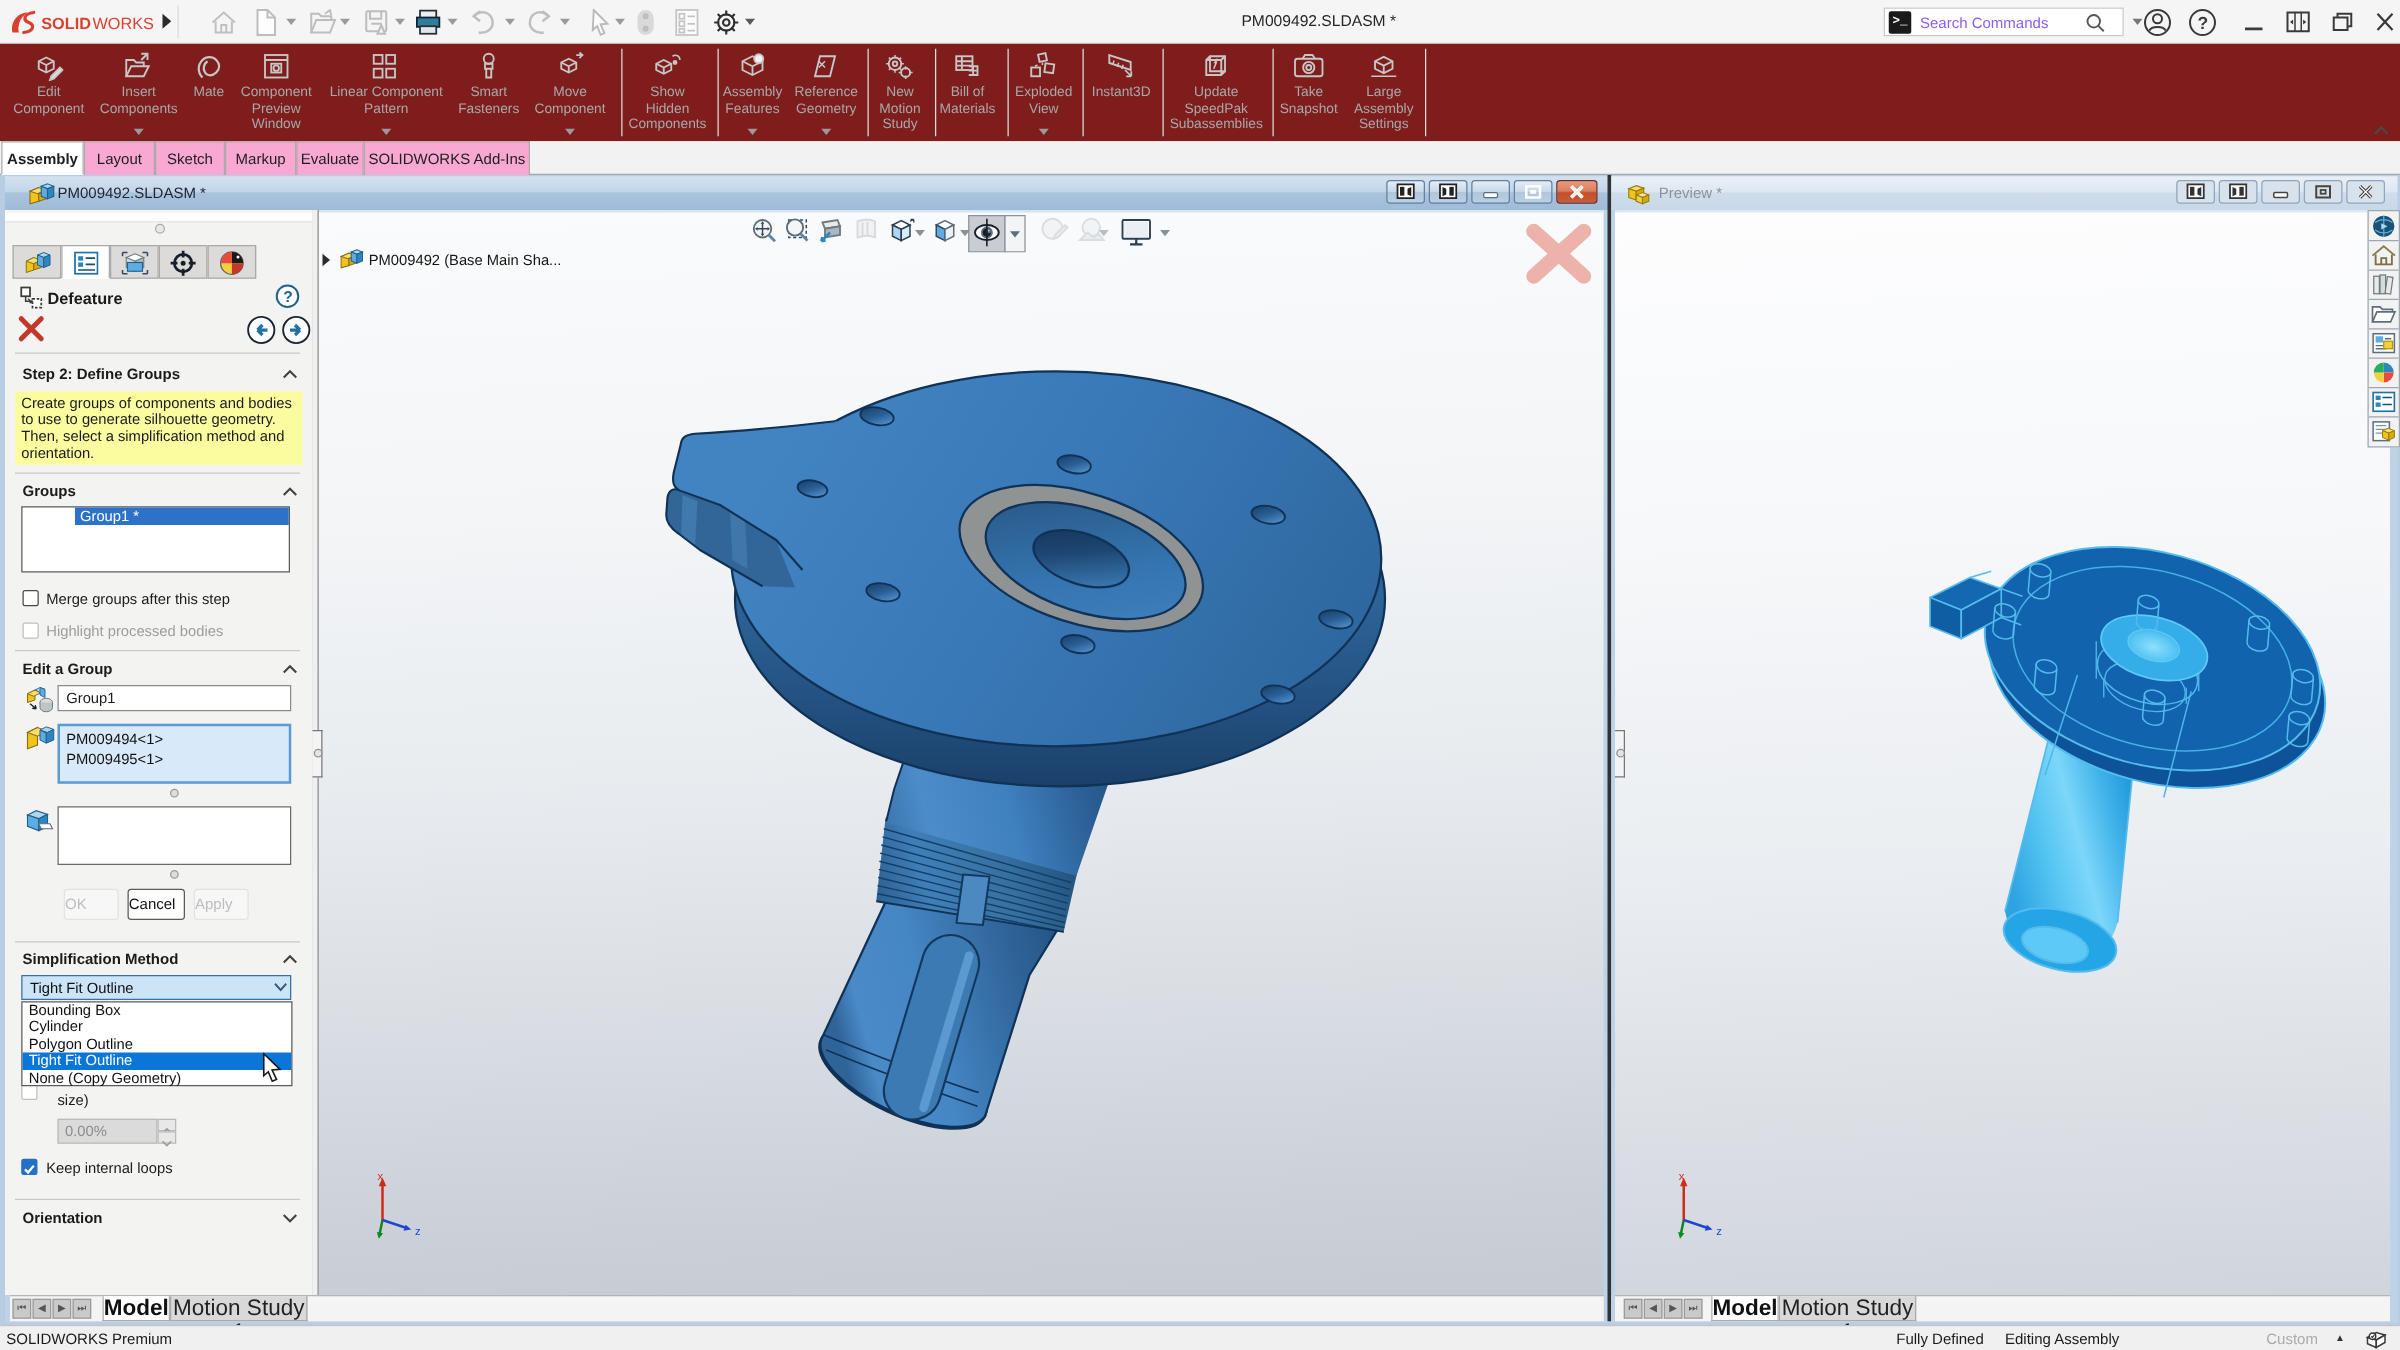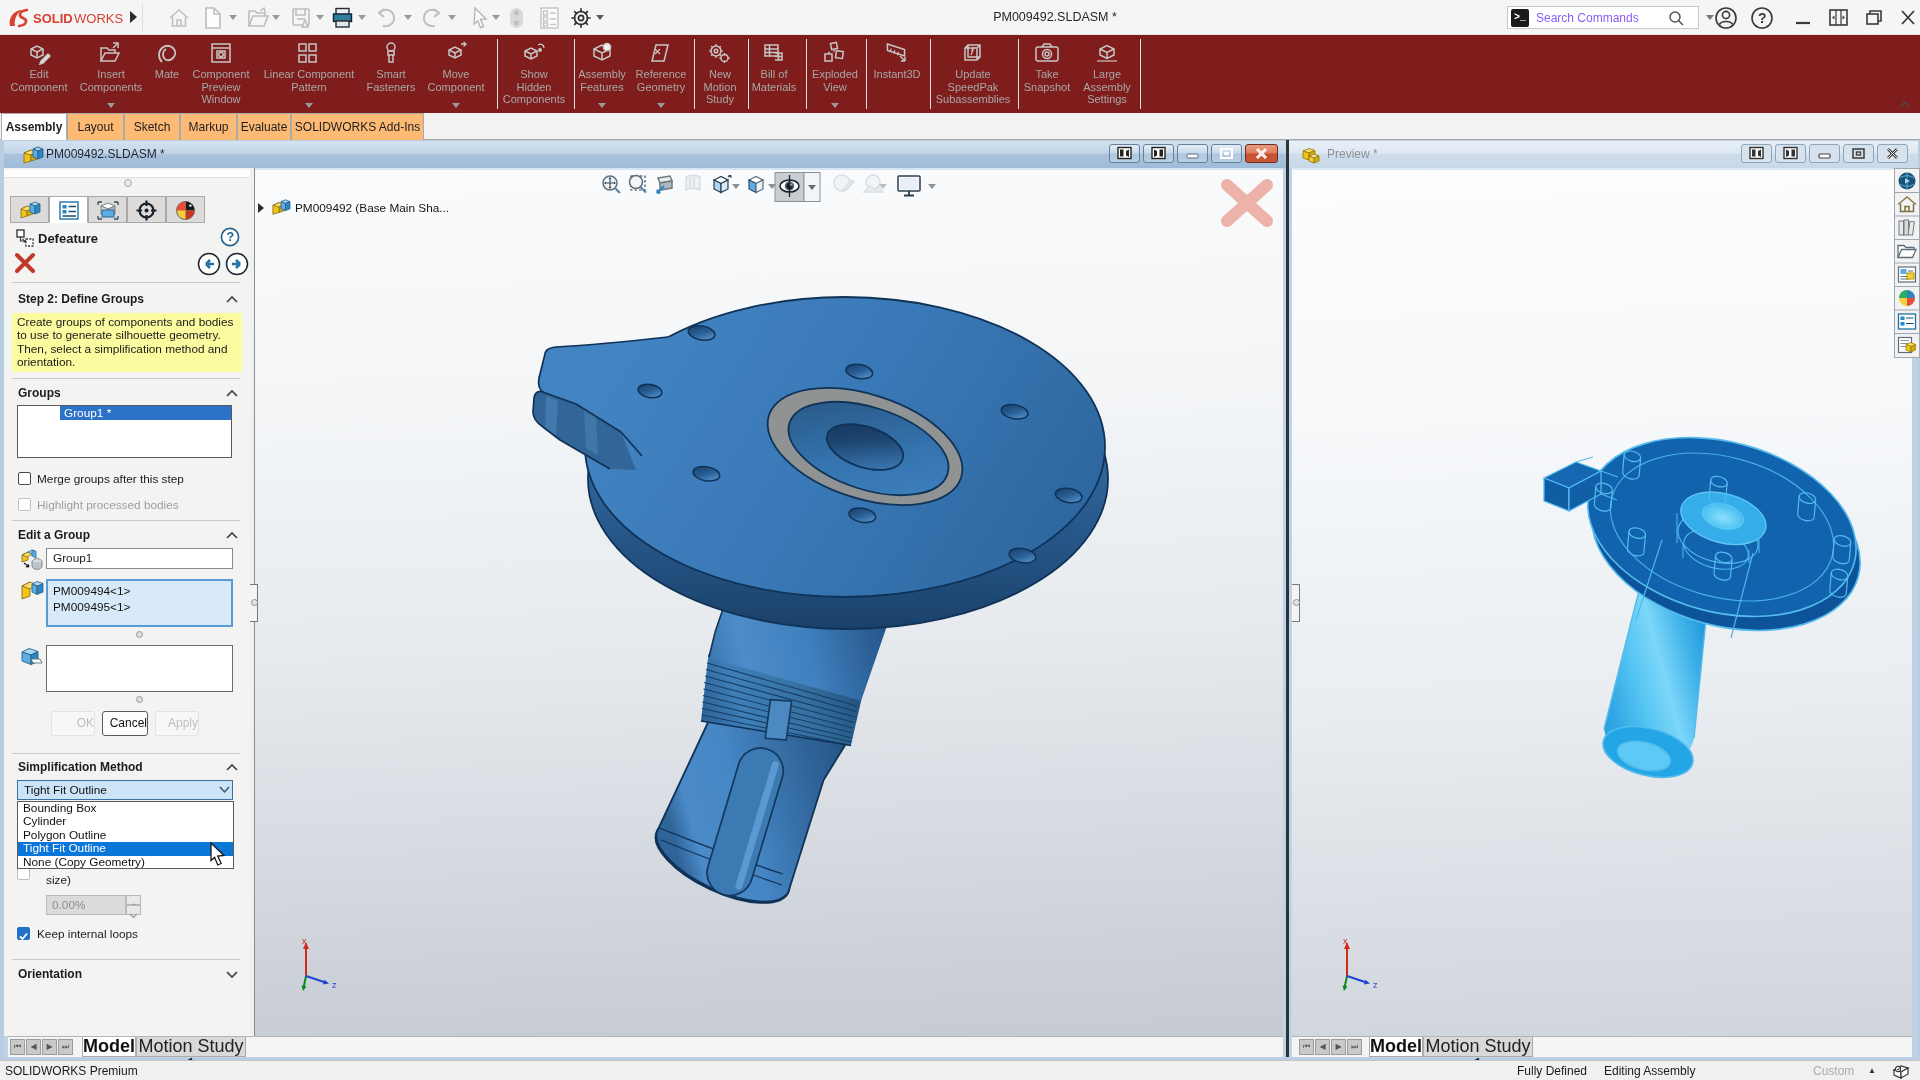--- a/index.html
+++ b/index.html
@@ -19,21 +19,21 @@
   #search .stext { position:absolute; top:4px; left:28px; font-size:12px; color:#8b5cf6; }
 
   
   #ribbon { position:absolute; top:35px; left:0; width:1920px; height:78px; background:#7f1d1d; }
   .rbtn { position:absolute; top:2px; text-align:center; color:#A8A8A7; font-size:11px; line-height:12.5px; }
   .rbtn .ric { display:block; margin:4px auto 3px auto; }
   .rsep { position:absolute; top:4px; width:1px; height:70px; background:#DDDDDC; }
 
   
   #tabrow { position:absolute; top:113px; left:0; width:1920px; height:27px; background:#F2F2F2; border-bottom:1px solid #A9A9A9; }
-  .ctab { position:absolute; top:0; height:27px; line-height:26px; text-align:center; font-size:12px; color:#1E1E1E; background:#fdba74; border:1px solid #AAAAAA; border-bottom:none; }
+  .ctab { position:absolute; top:0; height:27px; line-height:26px; text-align:center; font-size:12px; color:#1E1E1E; background:#f9a8d4; border:1px solid #AAAAAA; border-bottom:none; }
   .ctab.active { background:#FFFFFF; font-weight:bold; border-bottom:1px solid #fff; z-index:3;}
 
   
   #docarea { position:absolute; top:140px; left:0; width:1920px; height:920px; background:#B9CDE2; }
 
   .win { position:absolute; top:1px; }
   .wframe { position:absolute; background:#BFD3E6; }
   .titlebar { position:absolute; top:0; height:27px; width:100%; }
   .titlebar.act { background:linear-gradient(180deg,#D3E2F0 0%,#C2D6E9 45%,#A9C3DD 50%,#9FBBD8 100%); }
   .titlebar.inact { background:linear-gradient(180deg,#E9F0F7 0%,#DEE8F2 45%,#CFDDEB 50%,#C8D8E8 100%); }
@@ -54,21 +54,21 @@
   .cb { position:absolute; width:13px; height:13px; background:#fff; border:1px solid #4A4A4A; border-radius:2px;}
   .cb.dis { border-color:#C0C0C0; }
   .cb.chk { background:#2271C4; border-color:#2271C4; }
 
   
   #pmtabs { position:absolute; top:28px; left:2px; height:27px; }
   .pmtab { position:absolute; top:0; width:39px; height:27px; background:#DCDBDA; border:1px solid #A9A9A9; }
   .pmtab.sel { background:#FFFFFF; border-bottom:1px solid #fff; }
 
   
-  .btn { position:absolute; height:25px; border-radius:3px; text-align:right; font-size:12px; line-height:23px; }
+  .btn { position:absolute; height:25px; border-radius:3px; text-align:left; font-size:12px; line-height:23px; }
   .btn.en { border:1px solid #5A5A5A; background:#FDFDFD; color:#111; }
   .btn.dis { border:1px solid #E2E2E2; background:#F7F7F7; color:#BDBDBD; }
 
   
   .mtabs { position:absolute; height:21px; background:#F4F4F4; border-top:1px solid #B5B5B5; }
   .navbtn { position:absolute; top:2px; width:15px; height:16px; background:#C9C9C9; border:1px solid #9B9B9B; color:#555; font-size:8px; line-height:14px; text-align:center; }
   .mtab { position:absolute; top:0; height:20px; line-height:19px; font-size:18px; text-align:center; }
 
   
   #statusbar { position:absolute; top:1060px; left:0; width:1920px; height:20px; background:#F0F0F0; border-top:1px solid #C5C5C5; font-size:12px; color:#1A1A1A; }

